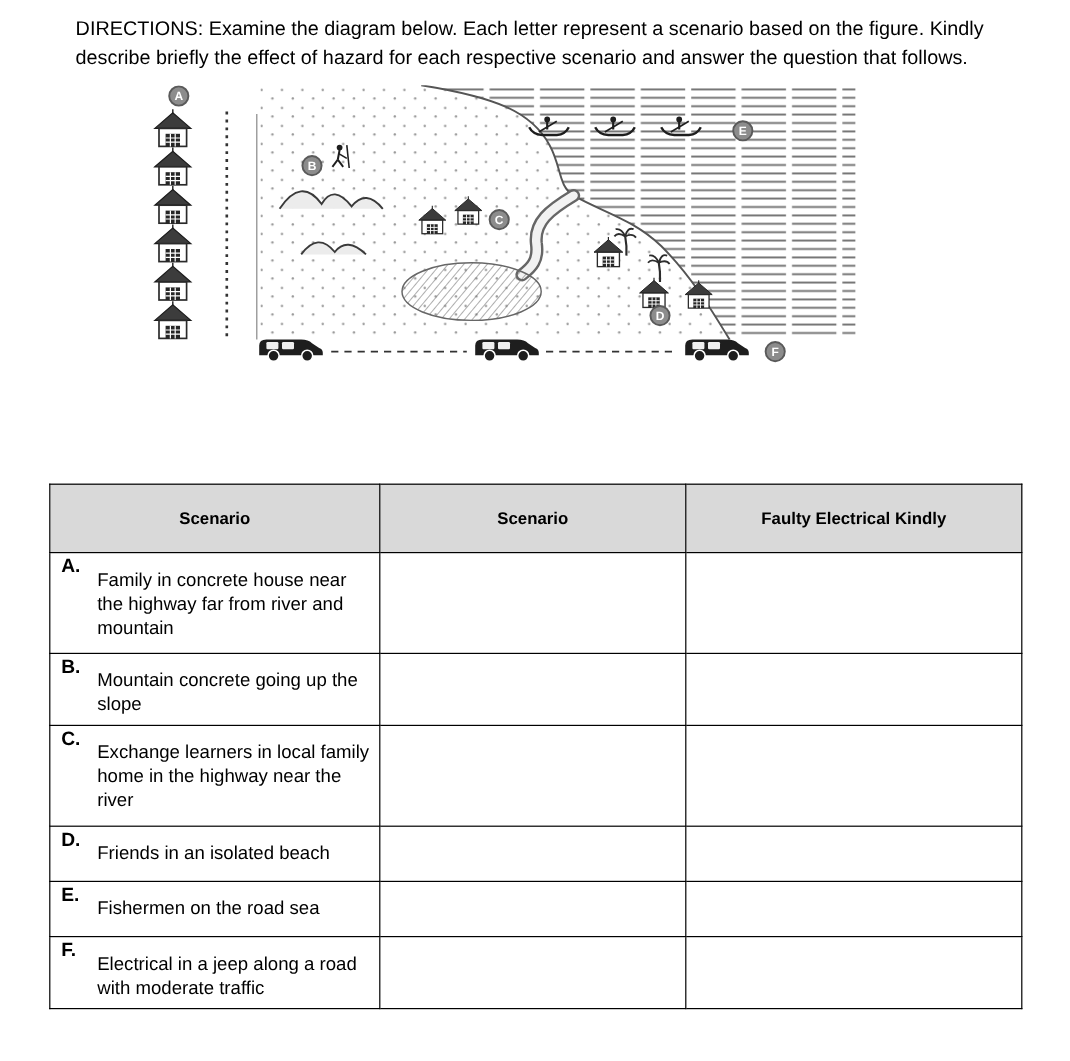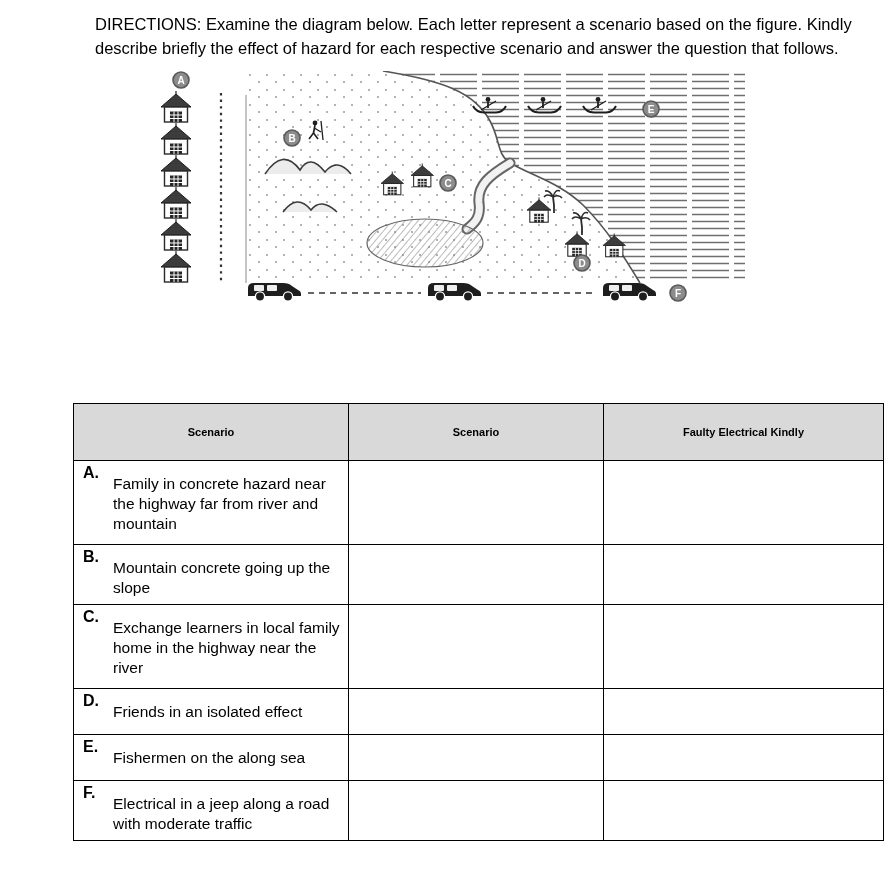--- a/index.html
+++ b/index.html
@@ -3,21 +3,21 @@
 <meta charset="utf-8">
 <style>
   * { margin:0; padding:0; box-sizing:border-box; }
   html,body { background:#ffffff; }
   body {
     width:892px; height:884px;
     font-family:"Liberation Sans", sans-serif;
     color:#000;
     overflow:hidden;
   }
-  .page { position:relative; width:892px; height:884px; padding-top:13px;padding-left:32px; }
+  .page { position:relative; width:892px; height:884px; padding-top:13px; }
 
   .directions {
     margin-left:63px;
     width:784px;
     font-size:16.5px;
     line-height:1.44;
   }
 
   .diagram {
     margin:10px 0 0 113px;
@@ -30,21 +30,21 @@
     border-collapse:collapse;
     table-layout:fixed;
     margin:84px 0 0 41px;
     width:810px;
   }
   table.scenario th, table.scenario td {
     border:1.5px solid #000;
   }
   table.scenario th {
     background:#d9d9d9;
-    font-size:11px;
+    font-size:14px;
     font-weight:bold;
     height:57px;
     text-align:center;
     vertical-align:middle;
   }
   td.scenario-cell { position:relative; vertical-align:top; padding:0; }
   td.answer-cell { background:#fff; }
   .letter {
     position:absolute; top:3px; left:9px;
     font-weight:bold; font-size:16px;
@@ -216,21 +216,21 @@
       <tr>
         <th>Scenario</th>
         <th>Scenario</th>
         <th>Faulty Electrical Kindly</th>
       </tr>
     </thead>
     <tbody>
       <tr class="h84">
         <td class="scenario-cell">
           <span class="letter">A.</span>
-          <div class="desc">Family in concrete hazard near the highway far from river and mountain</div>
+          <div class="desc">Family in concrete house near the highway far from river and mountain</div>
         </td>
         <td class="answer-cell"></td>
         <td class="answer-cell"></td>
       </tr>
       <tr class="h58">
         <td class="scenario-cell">
           <span class="letter">B.</span>
           <div class="desc">Mountain concrete going up the slope</div>
         </td>
         <td class="answer-cell"></td>
@@ -240,29 +240,29 @@
         <td class="scenario-cell">
           <span class="letter">C.</span>
           <div class="desc">Exchange learners in local family home in the highway near the river</div>
         </td>
         <td class="answer-cell"></td>
         <td class="answer-cell"></td>
       </tr>
       <tr class="h46">
         <td class="scenario-cell">
           <span class="letter">D.</span>
-          <div class="desc">Friends in an isolated effect</div>
+          <div class="desc">Friends in an isolated beach</div>
         </td>
         <td class="answer-cell"></td>
         <td class="answer-cell"></td>
       </tr>
       <tr class="h46">
         <td class="scenario-cell">
           <span class="letter">E.</span>
-          <div class="desc">Fishermen on the along sea</div>
+          <div class="desc">Fishermen on the road sea</div>
         </td>
         <td class="answer-cell"></td>
         <td class="answer-cell"></td>
       </tr>
       <tr class="h60">
         <td class="scenario-cell">
           <span class="letter">F.</span>
           <div class="desc">Electrical in a jeep along a road with moderate traffic</div>
         </td>
         <td class="answer-cell"></td>

